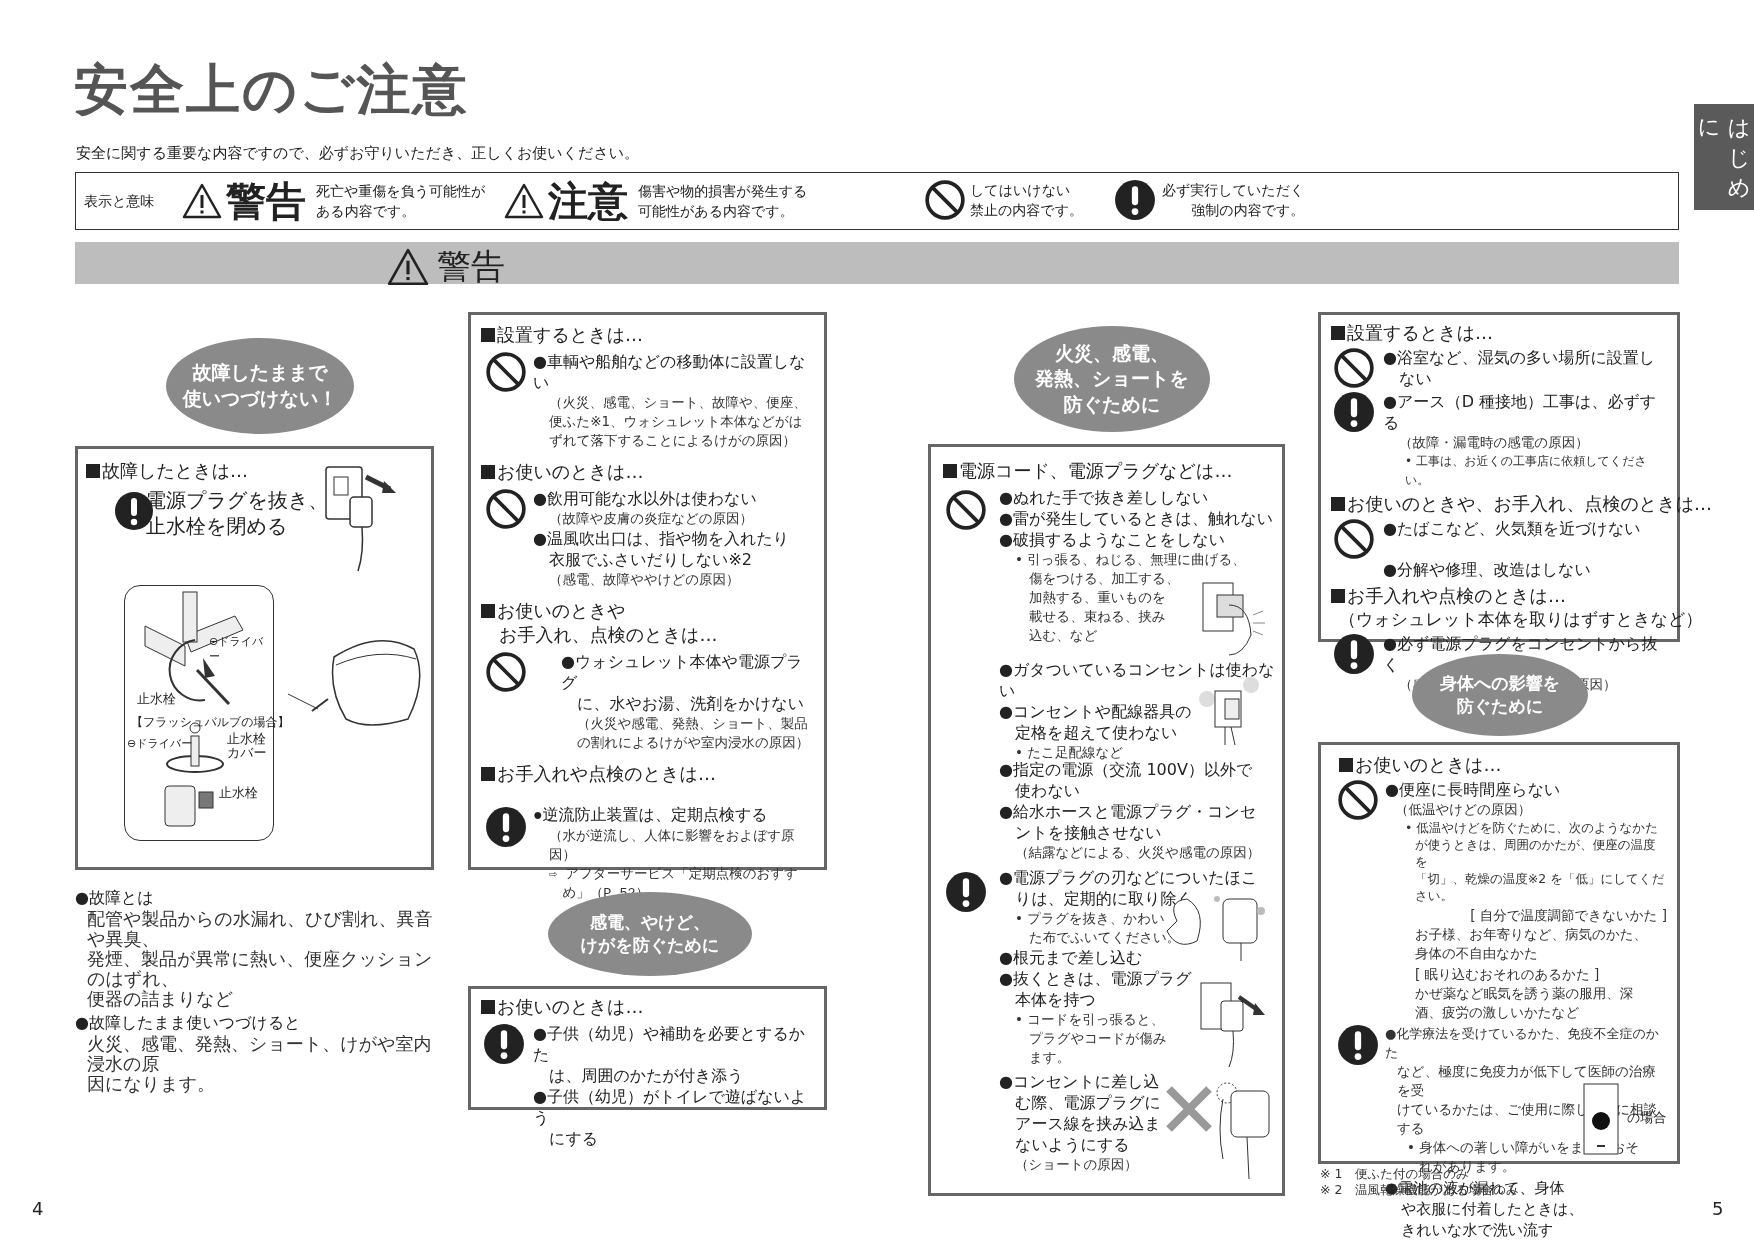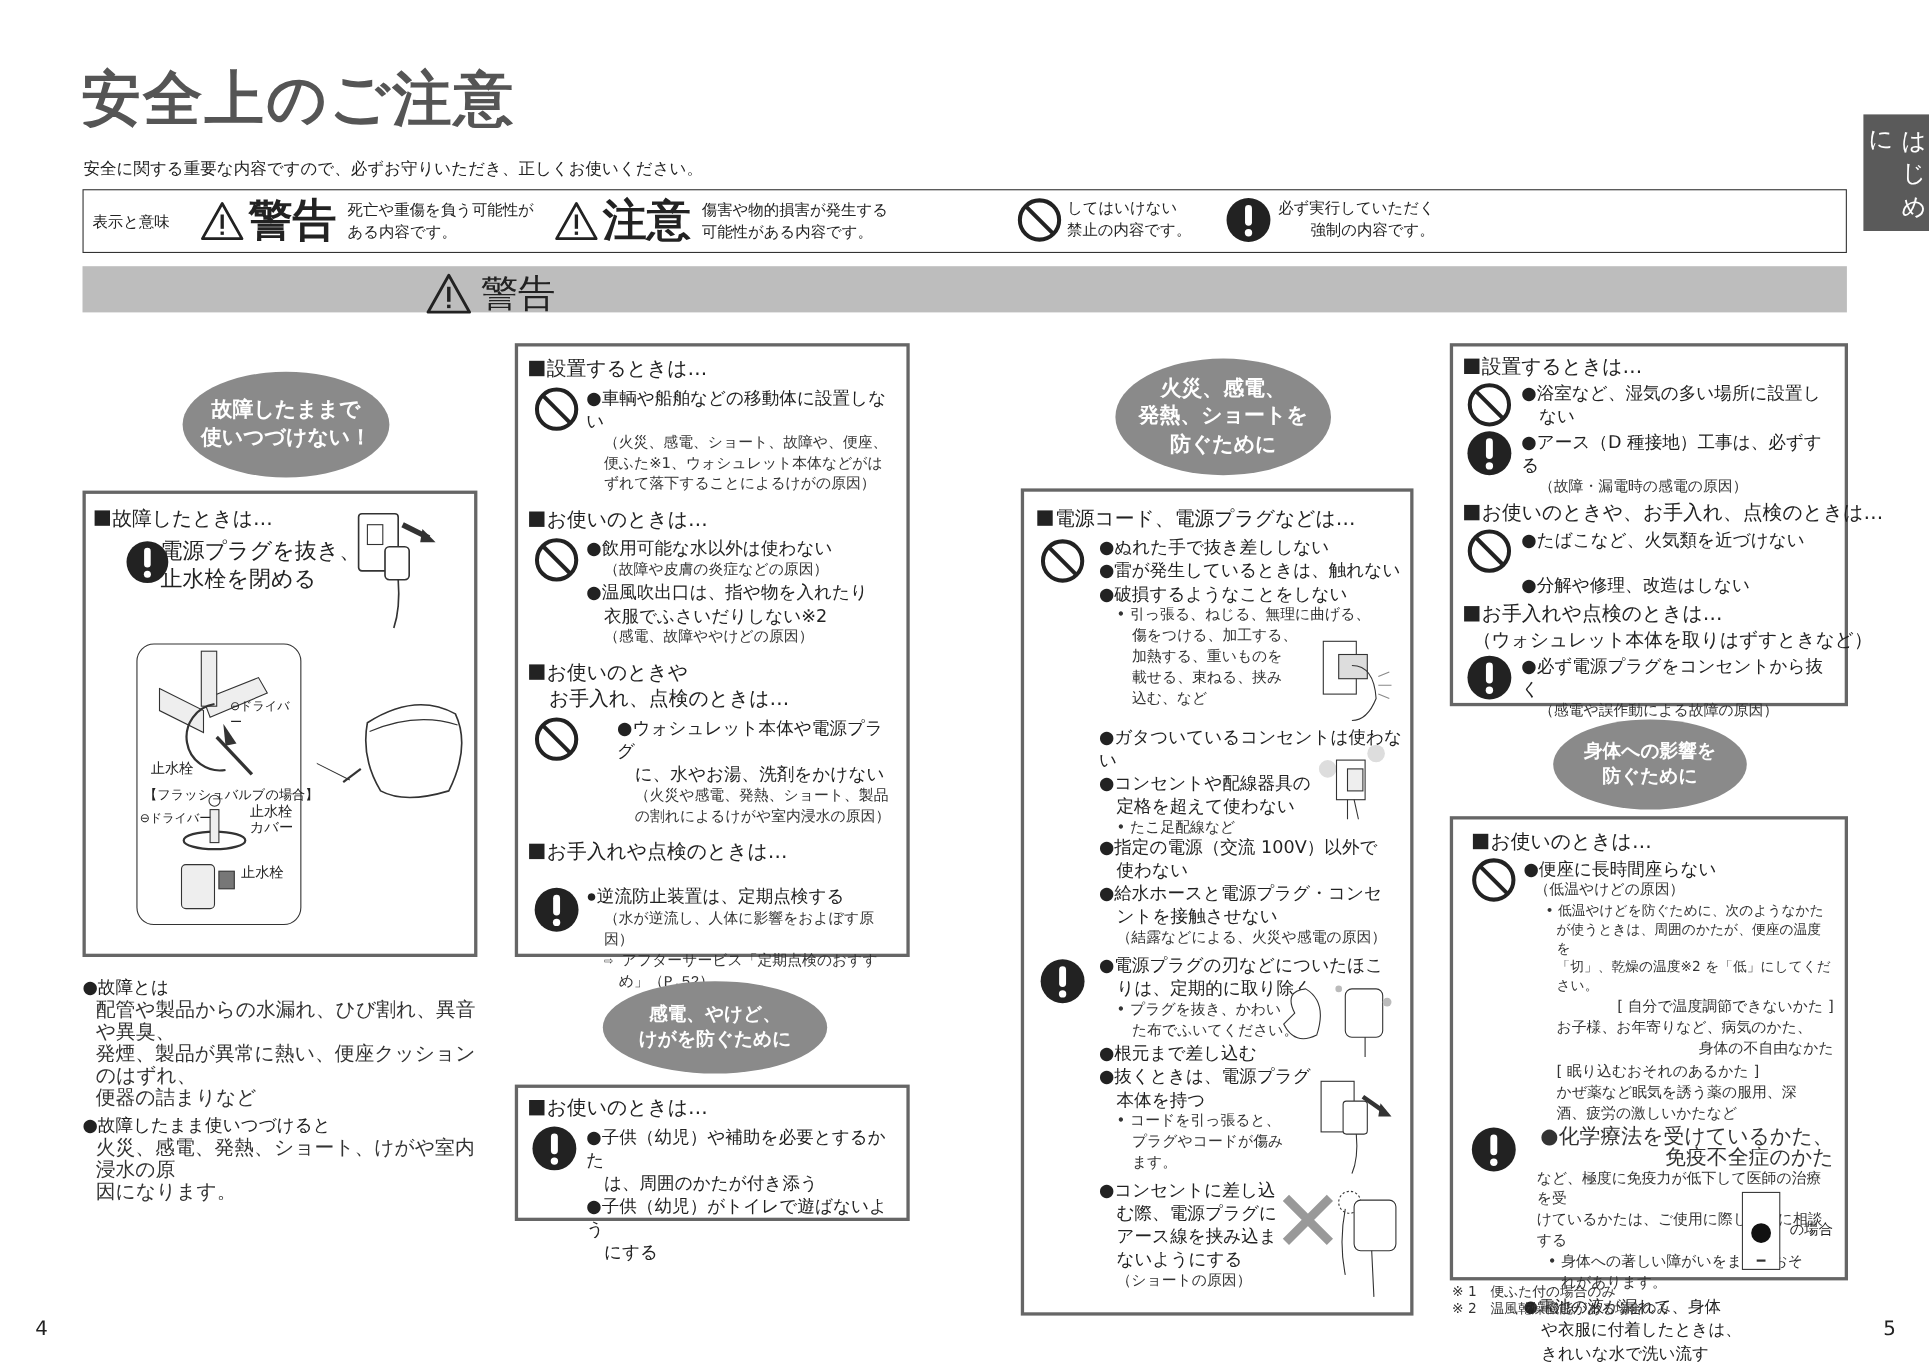--- a/index.html
+++ b/index.html
@@ -397,20 +397,21 @@
   </div>
   <div class="row" style="margin-top:2px;">
     <div class="ico" style="width:52px; padding-left:2px;">
         <svg width="42" height="42">
           <use href="#sym-mandatory"></use>
         </svg>
       </div>
     <div class="items">
       <div class="it">●アース（D 種接地）工事は、必ずする</div>
       <div class="sub">（故障・漏電時の感電の原因）</div>
+      <div class="sub" style="font-size:12px; padding-left:22px;">• 工事は、お近くの工事店に依頼してください。</div>
     </div>
   </div>
   <div class="sec-head" style="margin-top:2px;"><span class="sq"></span><span>お使いのときや、お手入れ、点検のときは…</span></div>
   <div class="row" style="margin-top:2px;">
     <div class="ico" style="width:52px; padding-left:2px;">
         <svg width="42" height="42">
           <use href="#sym-prohibit"></use>
         </svg>
       </div>
     <div class="items">
@@ -446,34 +447,34 @@
         </svg>
       </div>
     <div class="items">
       <div class="it">●便座に長時間座らない</div>
       <div class="sub" style="padding-left:10px;">（低温やけどの原因）</div>
       <div class="sub" style="font-size:12.5px; line-height:17px; padding-left:20px;">• 低温やけどを防ぐために、次のようなかた</div>
       <div class="sub" style="font-size:12.5px; line-height:17px; padding-left:30px;">が使うときは、周囲のかたが、便座の温度を</div>
       <div class="sub" style="font-size:12.5px; line-height:17px; padding-left:30px;">「切」、乾燥の温度※2 を「低」にしてください。</div>
       <div class="sub" style="padding-left:30px; margin-top:2px;text-align:right;">[ 自分で温度調節できないかた ]</div>
       <div class="sub" style="padding-left:30px;">お子様、お年寄りなど、病気のかた、</div>
-      <div class="sub" style="padding-left:30px;text-align:right;">身体の不自由なかた</div>
+      <div class="sub" style="padding-left:30px;">身体の不自由なかた</div>
       <div class="sub" style="padding-left:30px; margin-top:2px;">[ 眠り込むおそれのあるかた ]</div>
       <div class="sub" style="padding-left:30px;">かぜ薬など眠気を誘う薬の服用、深</div>
       <div class="sub" style="padding-left:30px;">酒、疲労の激しいかたなど</div>
     </div>
   </div>
   <div class="row" style="margin-top:2px;">
     <div class="ico" style="width:54px; padding-left:6px;">
         <svg width="42" height="42">
           <use href="#sym-mandatory"></use>
         </svg>
       </div>
     <div class="items">
-      <div class="sub" style="padding-left:0; font-size:19px;text-align:right;">●化学療法を受けているかた、免疫不全症のかた</div>
+      <div class="sub" style="padding-left:0; font-size:13px;">●化学療法を受けているかた、免疫不全症のかた</div>
       <div class="sub" style="padding-left:12px;">など、極度に免疫力が低下して医師の治療を受</div>
       <div class="sub" style="padding-left:12px;">けているかたは、ご使用に際し医師に相談する</div>
       <div class="sub" style="padding-left:22px;">• 身体への著しい障がいをまねくおそ</div>
       <div class="sub" style="padding-left:34px;">れがあります。</div>
       <div class="it" style="font-size:15px; margin-top:2px;">●電池の液が漏れて、身体</div>
       <div class="it indent" style="font-size:15px;">や衣服に付着したときは、</div>
       <div class="it indent" style="font-size:15px;">きれいな水で洗い流す</div>
 
     </div>
   </div>

